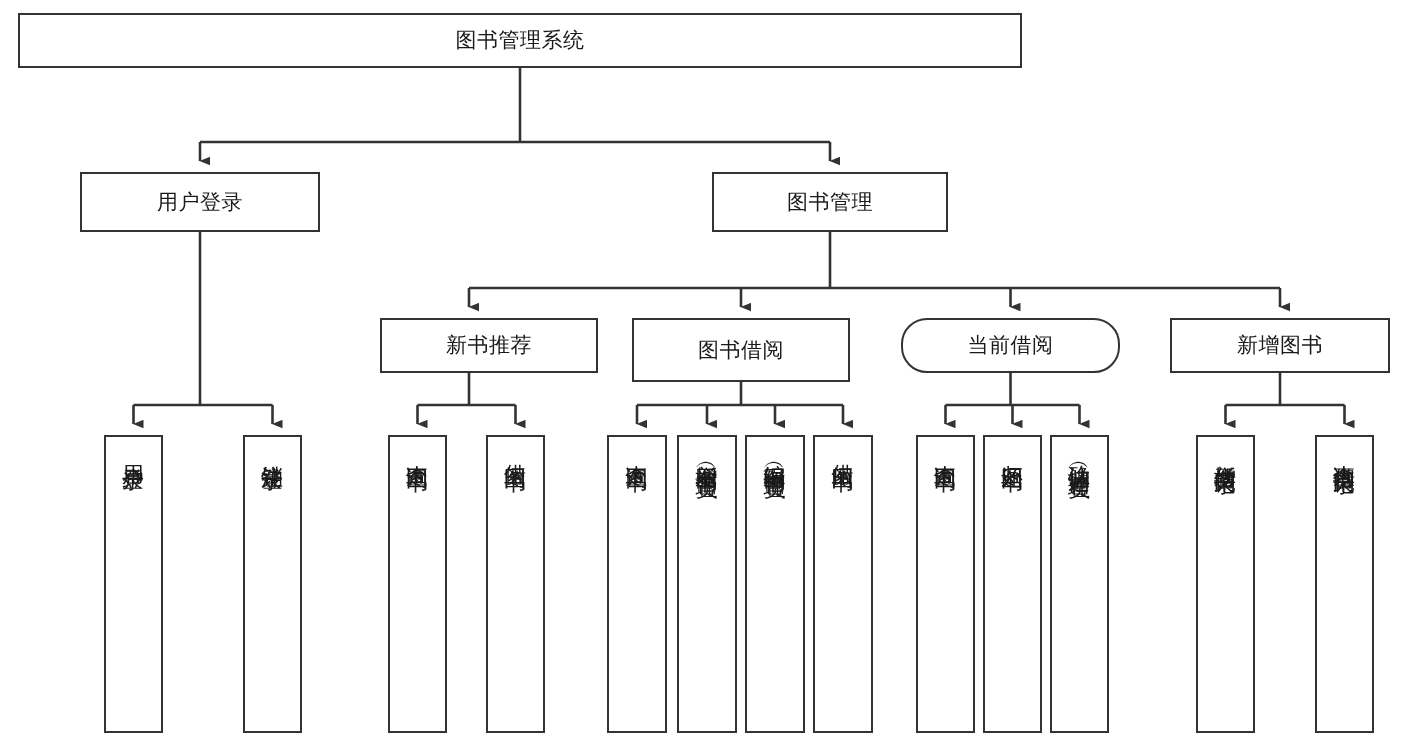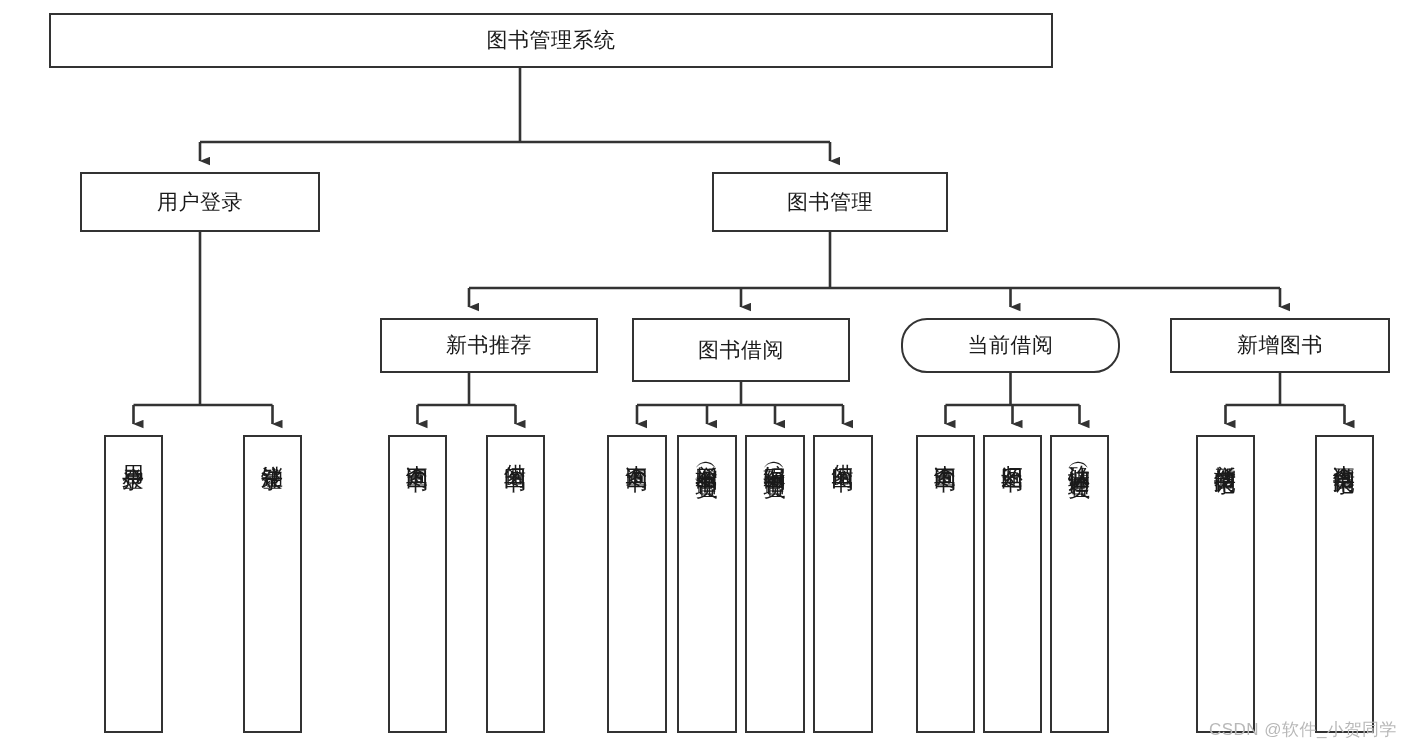--- a/index.html
+++ b/index.html
@@ -112,21 +112,21 @@
         <path d="M 1012.5 405 L 1012.5 424" marker-end="url(#arrowhead)"></path>
         <path d="M 1079.5 405 L 1079.5 424" marker-end="url(#arrowhead)"></path>
         <path d="M 1280 373 L 1280 405"></path>
         <path d="M 1225.5 405 L 1344.5 405"></path>
         <path d="M 1225.5 405 L 1225.5 424" marker-end="url(#arrowhead)"></path>
         <path d="M 1344.5 405 L 1344.5 424" marker-end="url(#arrowhead)"></path>
       </g>
   </svg>
 
   <div id="nodes-layer">
-      <div class="node horizontal" style="left: 18px; top: 13px; width: 1004px; height: 55px; margin-left: 31px;">
+      <div class="node horizontal" style="left: 18px; top: 13px; width: 1004px; height: 55px;">
         <span class="node-label">图书管理系统</span>
       </div>
       <div class="node horizontal" style="left: 80px; top: 172px; width: 240px; height: 60px;">
         <span class="node-label">用户登录</span>
       </div>
       <div class="node horizontal" style="left: 712px; top: 172px; width: 236px; height: 60px;">
         <span class="node-label">图书管理</span>
       </div>
       <div class="node horizontal" style="left: 380px; top: 318px; width: 218px; height: 55px;">
         <span class="node-label">新书推荐</span>
@@ -174,15 +174,14 @@
         <span class="node-label">确认归还（管理员）</span>
       </div>
       <div class="node vertical" style="left: 1196px; top: 435px; width: 59px; height: 298px;">
         <span class="node-label">新增借阅记录</span>
       </div>
       <div class="node vertical" style="left: 1315px; top: 435px; width: 59px; height: 298px;">
         <span class="node-label">查询借阅记录</span>
       </div>
     </div>
 
-  <div id="watermark">CSDN @软件_小贺同学</div>
 
 </div>
 
 </body></html>

